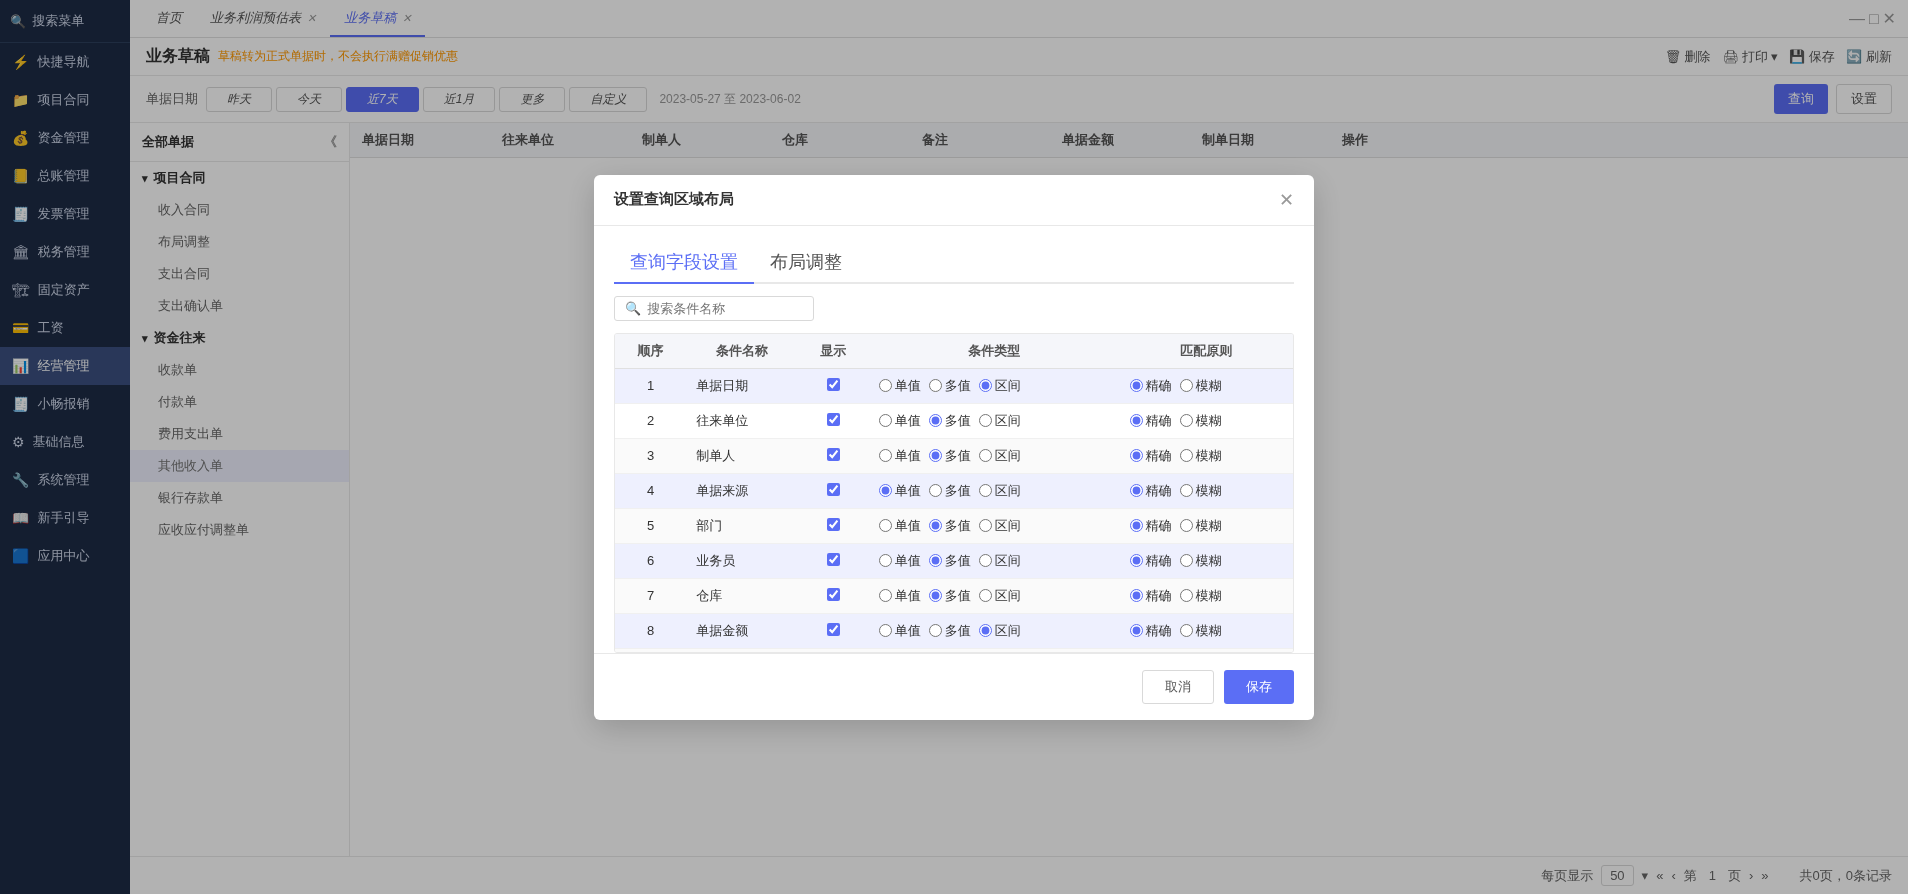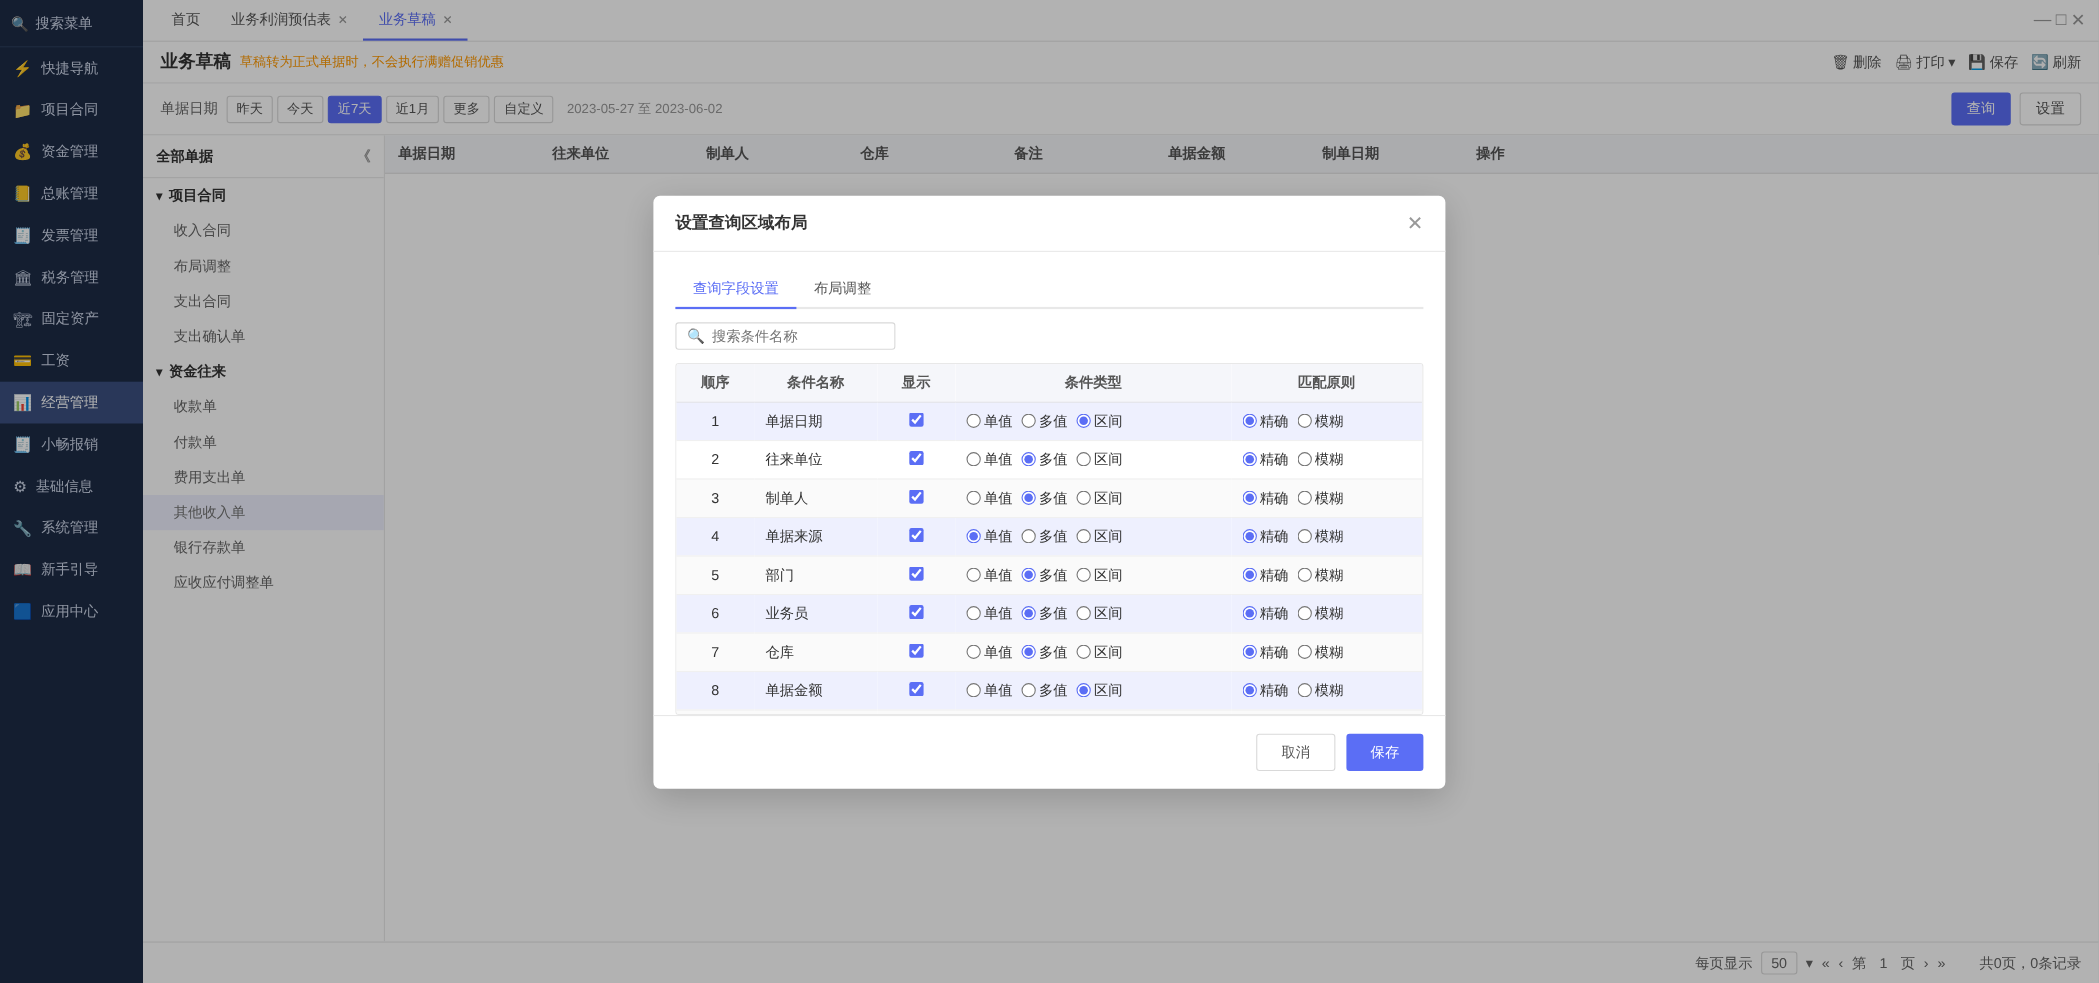--- a/index.html
+++ b/index.html
@@ -52,20 +52,21 @@
       padding: 0 12px;
       height: 38px;
     }
     .tab {
       padding: 8px 14px;
       font-size: 13px;
       cursor: pointer;
       color: #555;
       border-bottom: 2px solid transparent;
       white-space: nowrap;
+      font-style: italic;
     }
     .tab.active {
       color: #5b6ef5;
       border-bottom: 2px solid #5b6ef5;
     }
     .tab .close-btn {
       margin-left: 6px;
       color: #999;
       font-size: 11px;
     }
@@ -135,27 +136,28 @@
       background: #fff;
       padding: 8px 16px;
       display: flex;
       align-items: center;
       gap: 8px;
       border-bottom: 1px solid #e8e8e8;
       flex-wrap: wrap;
     }
     .filter-label { color: #666; font-size: 13px; }
     .filter-btn {
-      padding: 3px 8px;
+      padding: 3px 20px;
       border: 1px solid #d9d9d9;
       border-radius: 3px;
       cursor: pointer;
       font-size: 12px;
       color: #555;
       background: #fff;
+      font-style: italic;
     }
     .filter-btn.active {
       background: #5b6ef5;
       color: #fff;
       border-color: #5b6ef5;
     }
     .date-range { font-size: 12px; color: #999; margin-left: 4px; }
 
     
     .content-area {
@@ -259,21 +261,21 @@
     
     .dialog-tabs {
       display: flex;
       gap: 0;
       border-bottom: 2px solid #e8e8e8;
       margin-bottom: 12px;
     }
     .dialog-tab {
       padding: 8px 16px;
       cursor: pointer;
-      font-size: 13px;
+      font-size: 18px;
       color: #555;
       border-bottom: 2px solid transparent;
       margin-bottom: -2px;
     }
     .dialog-tab.active {
       color: #5b6ef5;
       border-bottom: 2px solid #5b6ef5;
     }
 
     

